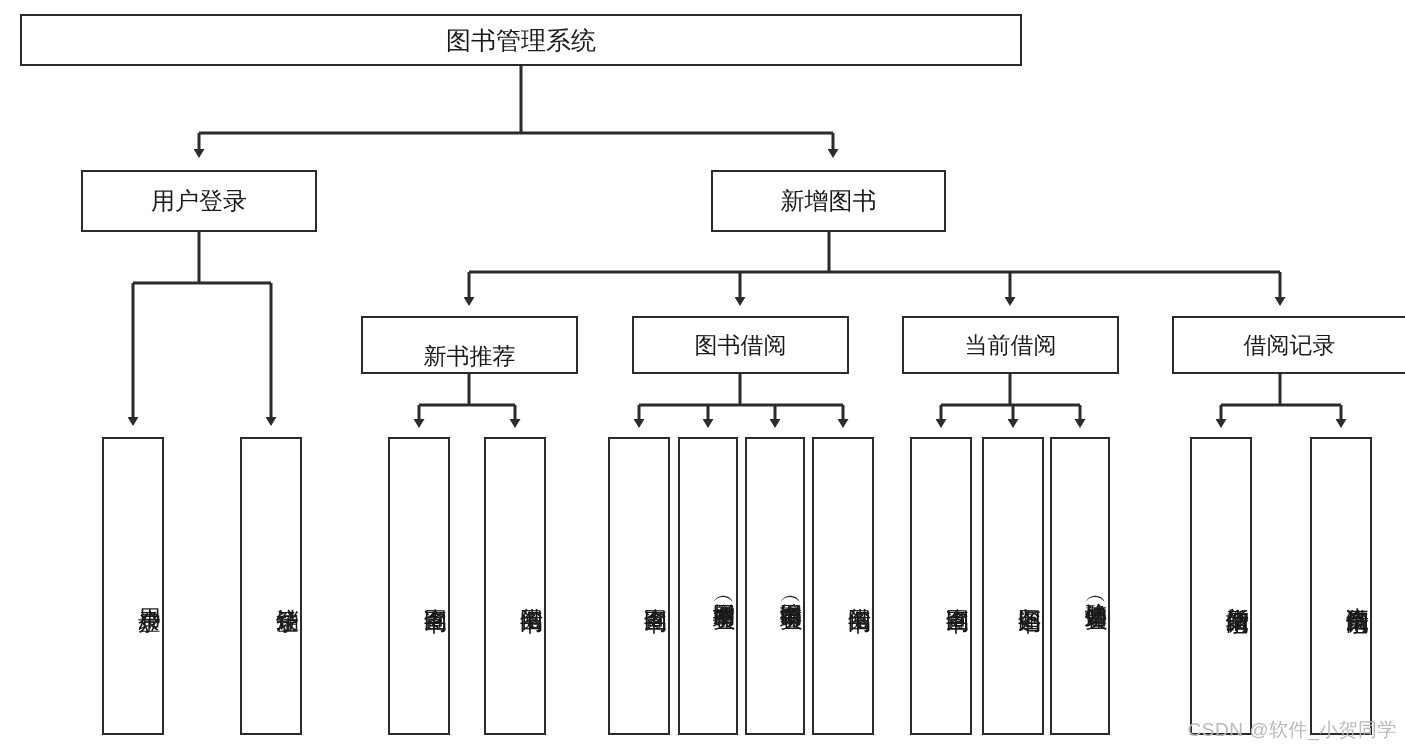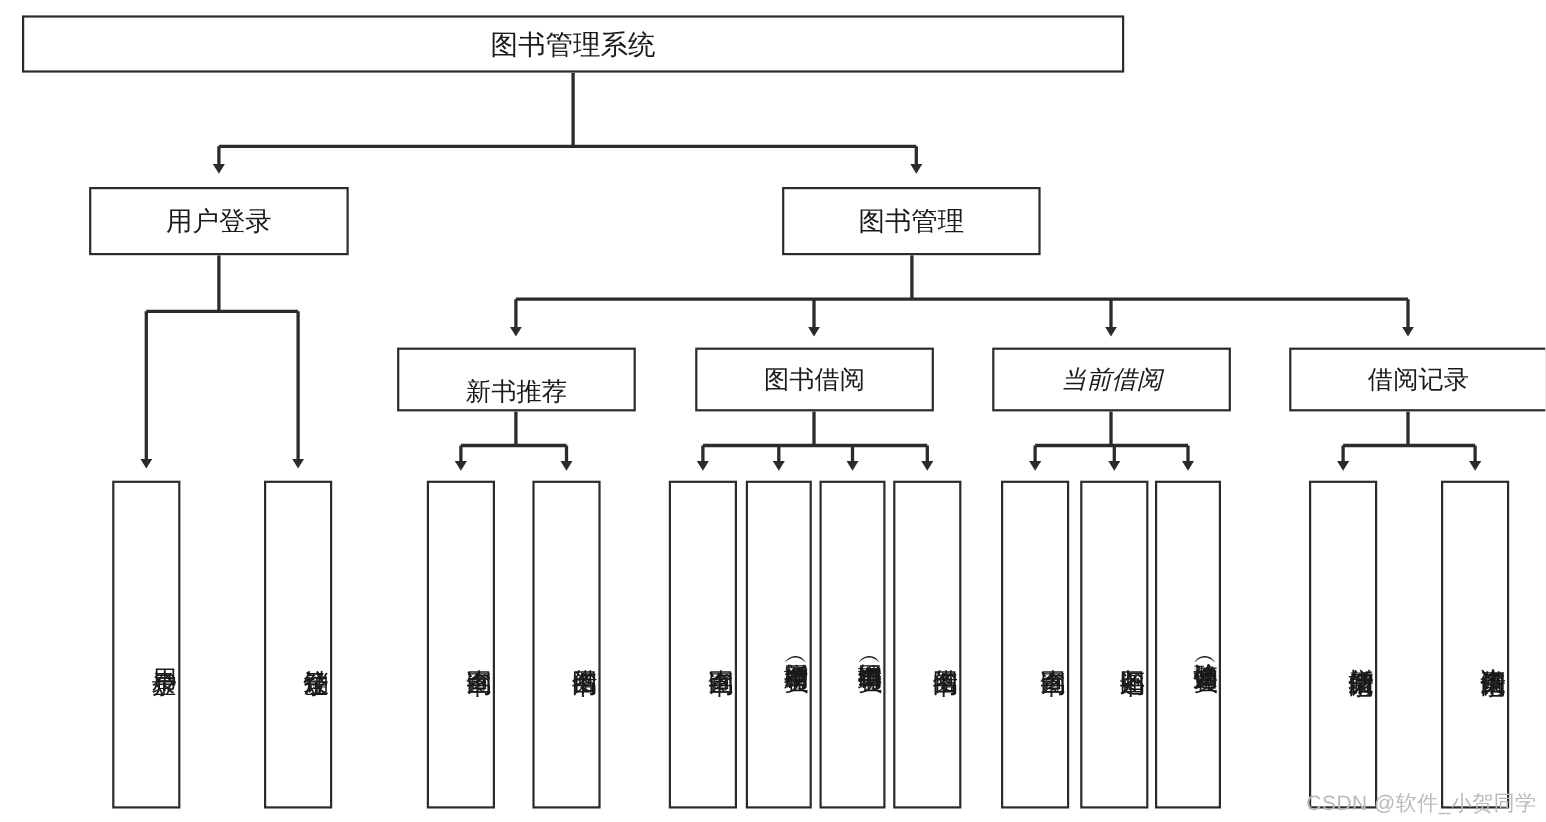--- a/index.html
+++ b/index.html
@@ -135,29 +135,29 @@
 
   <div class="node root" style="left: 20px; top: 14px; width: 1002px; height: 52px;">
     <span class="label">图书管理系统</span>
   </div>
 
   <div id="node-host">
       <div class="node level2" style="left: 81px; top: 170px; width: 236px; height: 62px;">
         <span class="label">用户登录</span>
       </div>
       <div class="node level2" style="left: 711px; top: 170px; width: 235px; height: 62px;">
-        <span class="label">图书管理</span>
+        <span class="label">新增图书</span>
       </div>
       <div class="node level3" style="left: 361px; top: 316px; width: 217px; height: 58px; align-items: flex-end;">
         <span class="label">新书推荐</span>
       </div>
       <div class="node level3" style="left: 632px; top: 316px; width: 217px; height: 58px; justify-content: center;">
         <span class="label">图书借阅</span>
       </div>
-      <div class="node level3" style="left: 902px; top: 316px; width: 217px; height: 58px; font-style: italic;">
+      <div class="node level3" style="left: 902px; top: 316px; width: 217px; height: 58px;">
         <span class="label">当前借阅</span>
       </div>
       <div class="node level3" style="left: 1172px; top: 316px; width: 235px; height: 58px;">
         <span class="label">借阅记录</span>
       </div>
       <div class="node leaf" style="left: 102px; top: 437px; width: 62px; height: 298px;">
         <span class="label">用户登录</span>
       </div>
       <div class="node leaf" style="left: 240px; top: 437px; width: 62px; height: 298px;">
         <span class="label">注销登录</span>

